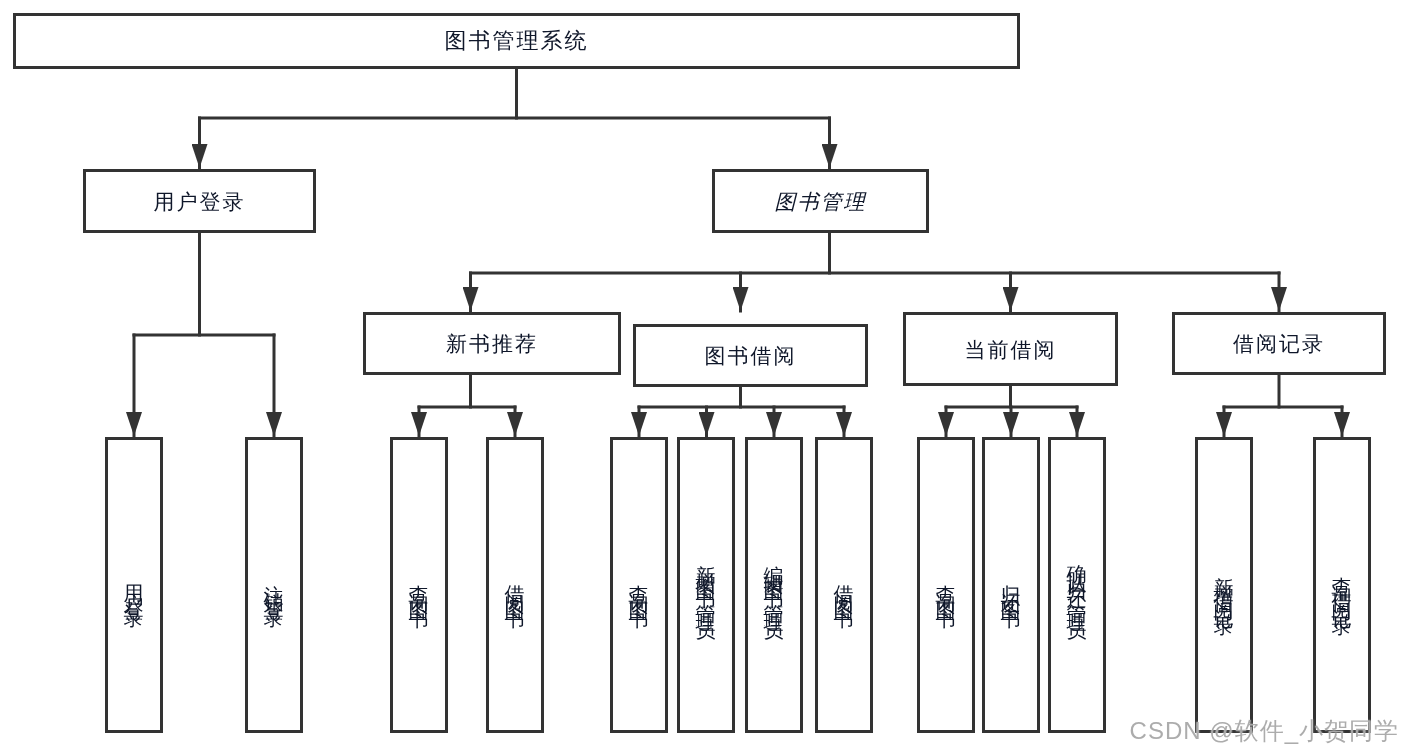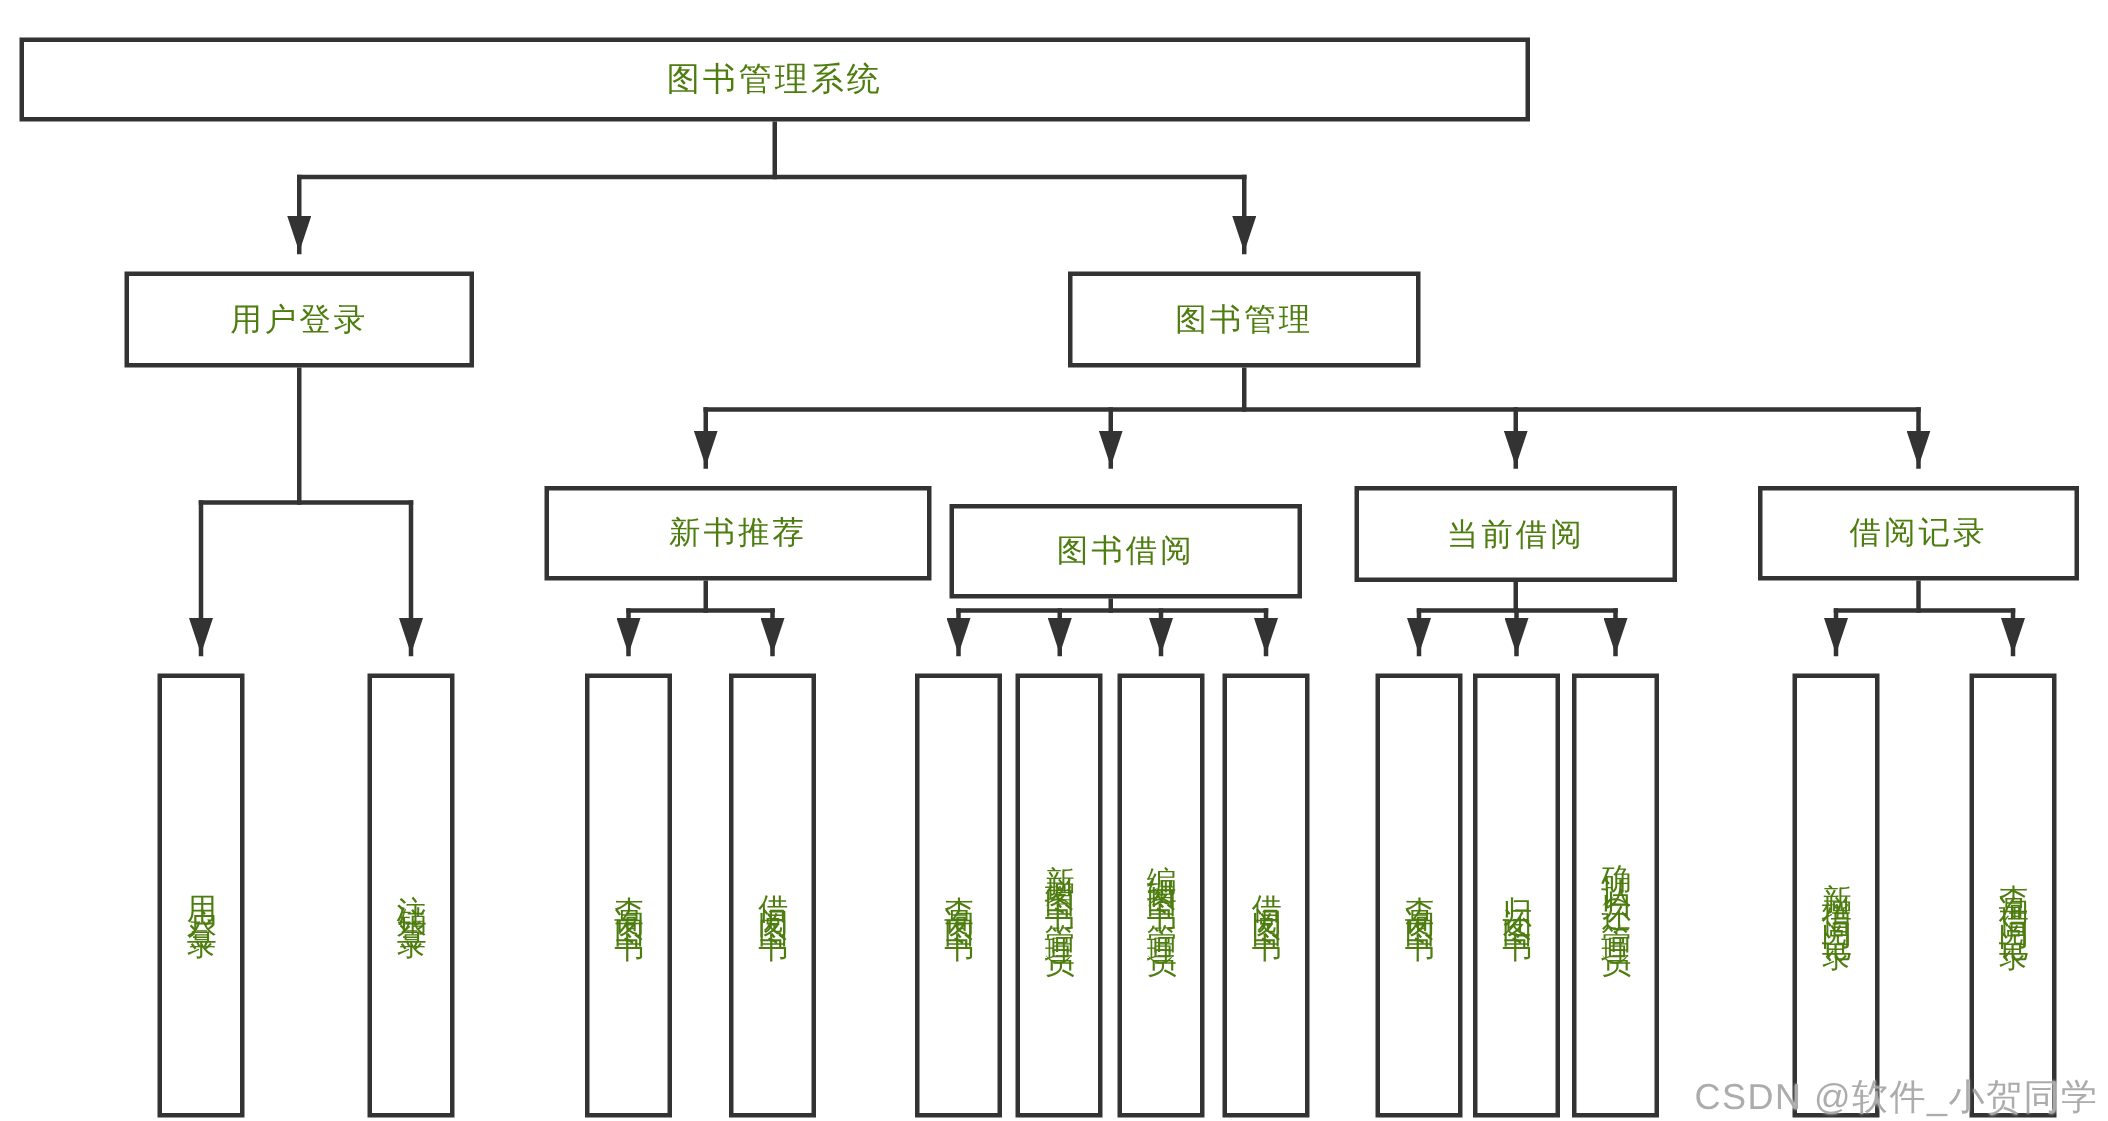--- a/index.html
+++ b/index.html
@@ -6,21 +6,21 @@
   #stage {
     position:relative; width:1405px; height:747px;
     background:#ffffff; overflow:hidden;
     font-family:"Liberation Sans","DejaVu Sans",sans-serif;
   }
   #wires { position:absolute; left:0; top:0; width:1405px; height:747px; }
   .box {
     position:absolute; box-sizing:border-box;
     border:3px solid #333333; background:#ffffff;
     display:flex; align-items:center; justify-content:center;
-    color:#4d7c0f; line-height:1;margin-top:12px;
+    color:#0f172a; line-height:1;
   }
   .hbox { font-size:21px; letter-spacing:2px; }
   .root { font-size:22px; letter-spacing:2px; }
   .leaf {
     top:437px; width:58px; height:296px;
     writing-mode:vertical-rl; text-orientation:mixed;
     font-size:20px; letter-spacing:8px; padding:10px 0;
   }
   #watermark {
     position:absolute; right:6px; top:715px;
@@ -81,25 +81,25 @@
       <line x1="1279" y1="375" x2="1279" y2="407"></line>
       <line x1="1224" y1="407" x2="1342" y2="407"></line>
       <line x1="1224" y1="407" x2="1224" y2="436" marker-end="url(#arrow)"></line>
       <line x1="1342" y1="407" x2="1342" y2="436" marker-end="url(#arrow)"></line>
     </g>
   </svg>
 
   <div class="box root" style="left:13px; top:13px; width:1007px; height:56px;">图书管理系统</div>
 
   <div class="box hbox" style="left:83px; top:169px; width:233px; height:64px;">用户登录</div>
-  <div class="box hbox" style="left:712px; top:169px; width:235px; height:64px;">图书管理</div>
+  <div class="box hbox" style="left:712px; top:169px; width:217px; height:64px;font-style:italic;">图书管理</div>
 
   <div class="box hbox" style="left:363px; top:312px; width:258px; height:63px;">新书推荐</div>
   <div class="box hbox" style="left:633px; top:324px; width:235px; height:63px;">图书借阅</div>
-  <div class="box hbox" style="left:903px; top:312px; width:215px; height:64px;">当前借阅</div>
+  <div class="box hbox" style="left:903px; top:312px; width:215px; height:74px;">当前借阅</div>
   <div class="box hbox" style="left:1172px; top:312px; width:214px; height:63px;">借阅记录</div>
 
   <div class="box leaf" style="left:105px;">用户登录</div>
   <div class="box leaf" style="left:245px;">注销登录</div>
 
   <div class="box leaf" style="left:390px;">查询图书</div>
   <div class="box leaf" style="left:486px;">借阅图书</div>
 
   <div class="box leaf" style="left:610px;">查询图书</div>
   <div class="box leaf" style="left:677px;">新增图书（管理员）</div>

